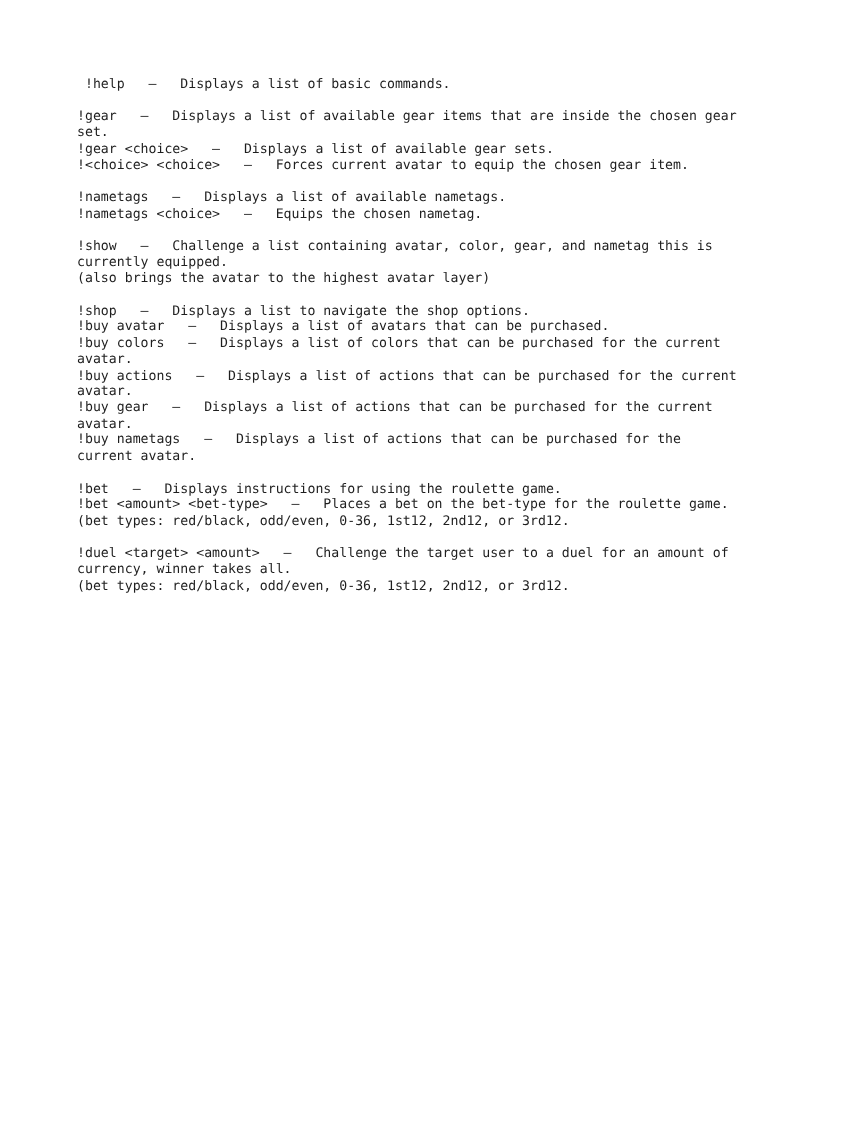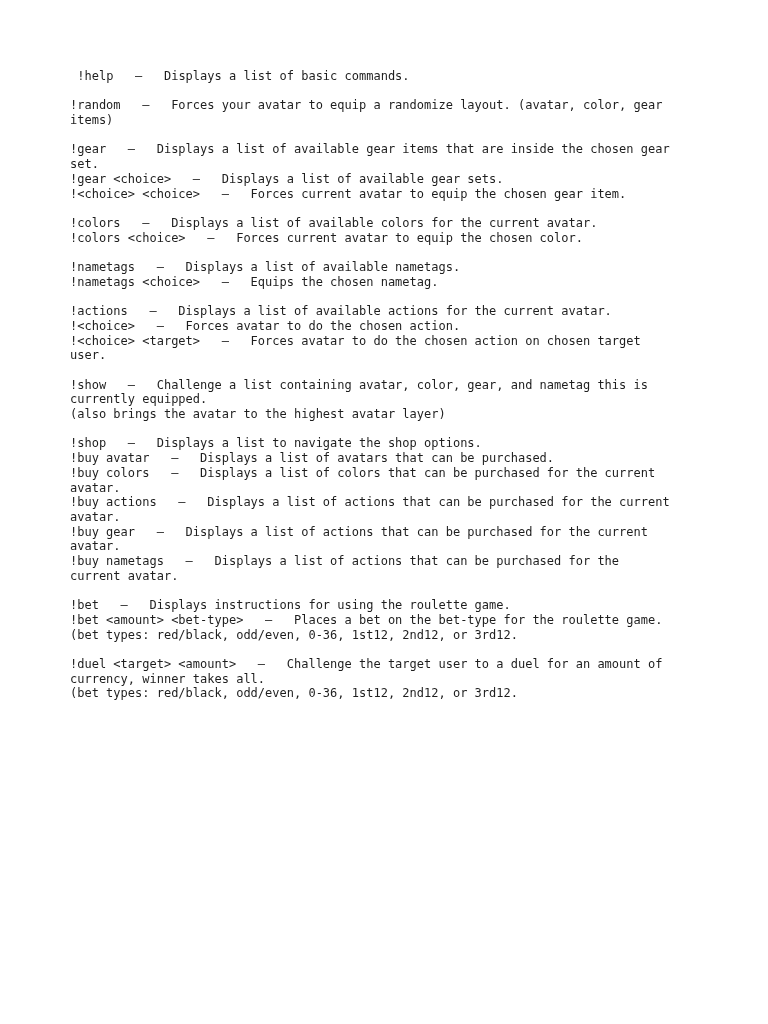--- a/index.html
+++ b/index.html
@@ -27,34 +27,26 @@
     white-space: pre-wrap;
     margin: 0 0 14.7px 0;
     letter-spacing: 0px;
   }
 </style>
 </head>
 <body>
 
 <div class="doc-page">
   <div class="para"> !help   –   Displays a list of basic commands.</div>
-  <div class="para">!random   –   Forces your avatar to equip a randomize layout. (avatar, color, gear
-items)</div>
   <div class="para">!gear   –   Displays a list of available gear items that are inside the chosen gear
 set.
 !gear &lt;choice&gt;   –   Displays a list of available gear sets.
 !&lt;choice&gt; &lt;choice&gt;   –   Forces current avatar to equip the chosen gear item.</div>
-  <div class="para">!colors   –   Displays a list of available colors for the current avatar.
-!colors &lt;choice&gt;   –   Forces current avatar to equip the chosen color.</div>
   <div class="para">!nametags   –   Displays a list of available nametags.
 !nametags &lt;choice&gt;   –   Equips the chosen nametag.</div>
-  <div class="para">!actions   –   Displays a list of available actions for the current avatar.
-!&lt;choice&gt;   –   Forces avatar to do the chosen action.
-!&lt;choice&gt; &lt;target&gt;   –   Forces avatar to do the chosen action on chosen target
-user.</div>
   <div class="para">!show   –   Challenge a list containing avatar, color, gear, and nametag this is
 currently equipped.
 (also brings the avatar to the highest avatar layer)</div>
   <div class="para">!shop   –   Displays a list to navigate the shop options.
 !buy avatar   –   Displays a list of avatars that can be purchased.
 !buy colors   –   Displays a list of colors that can be purchased for the current
 avatar.
 !buy actions   –   Displays a list of actions that can be purchased for the current
 avatar.
 !buy gear   –   Displays a list of actions that can be purchased for the current

